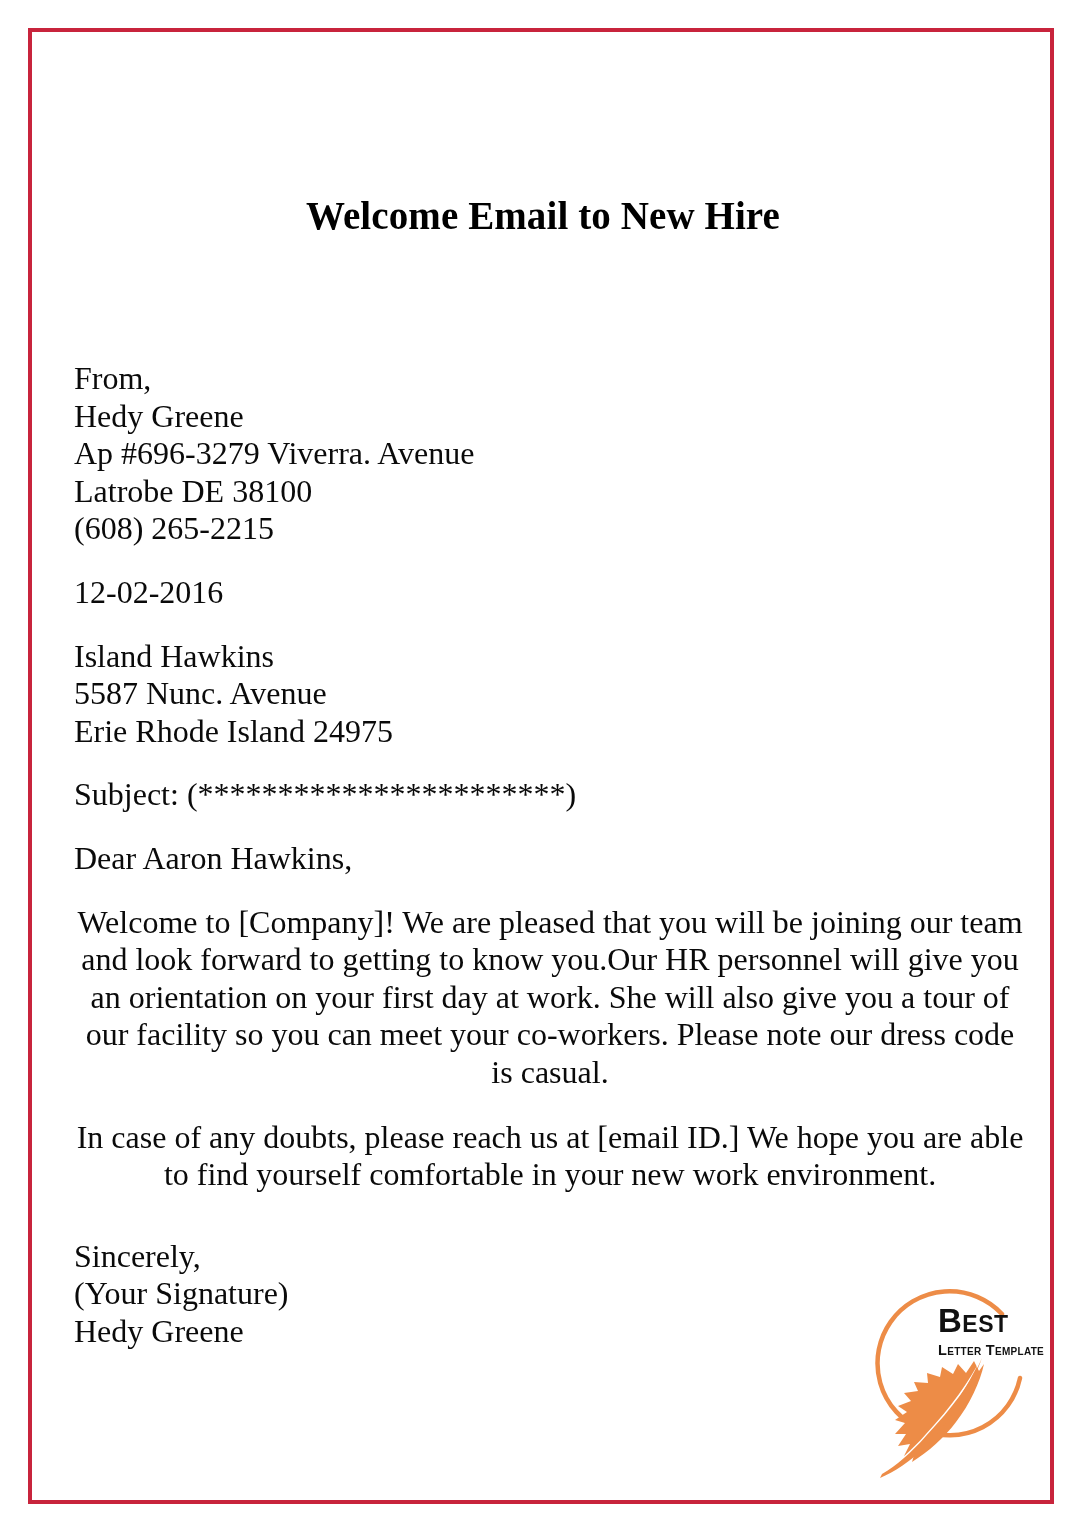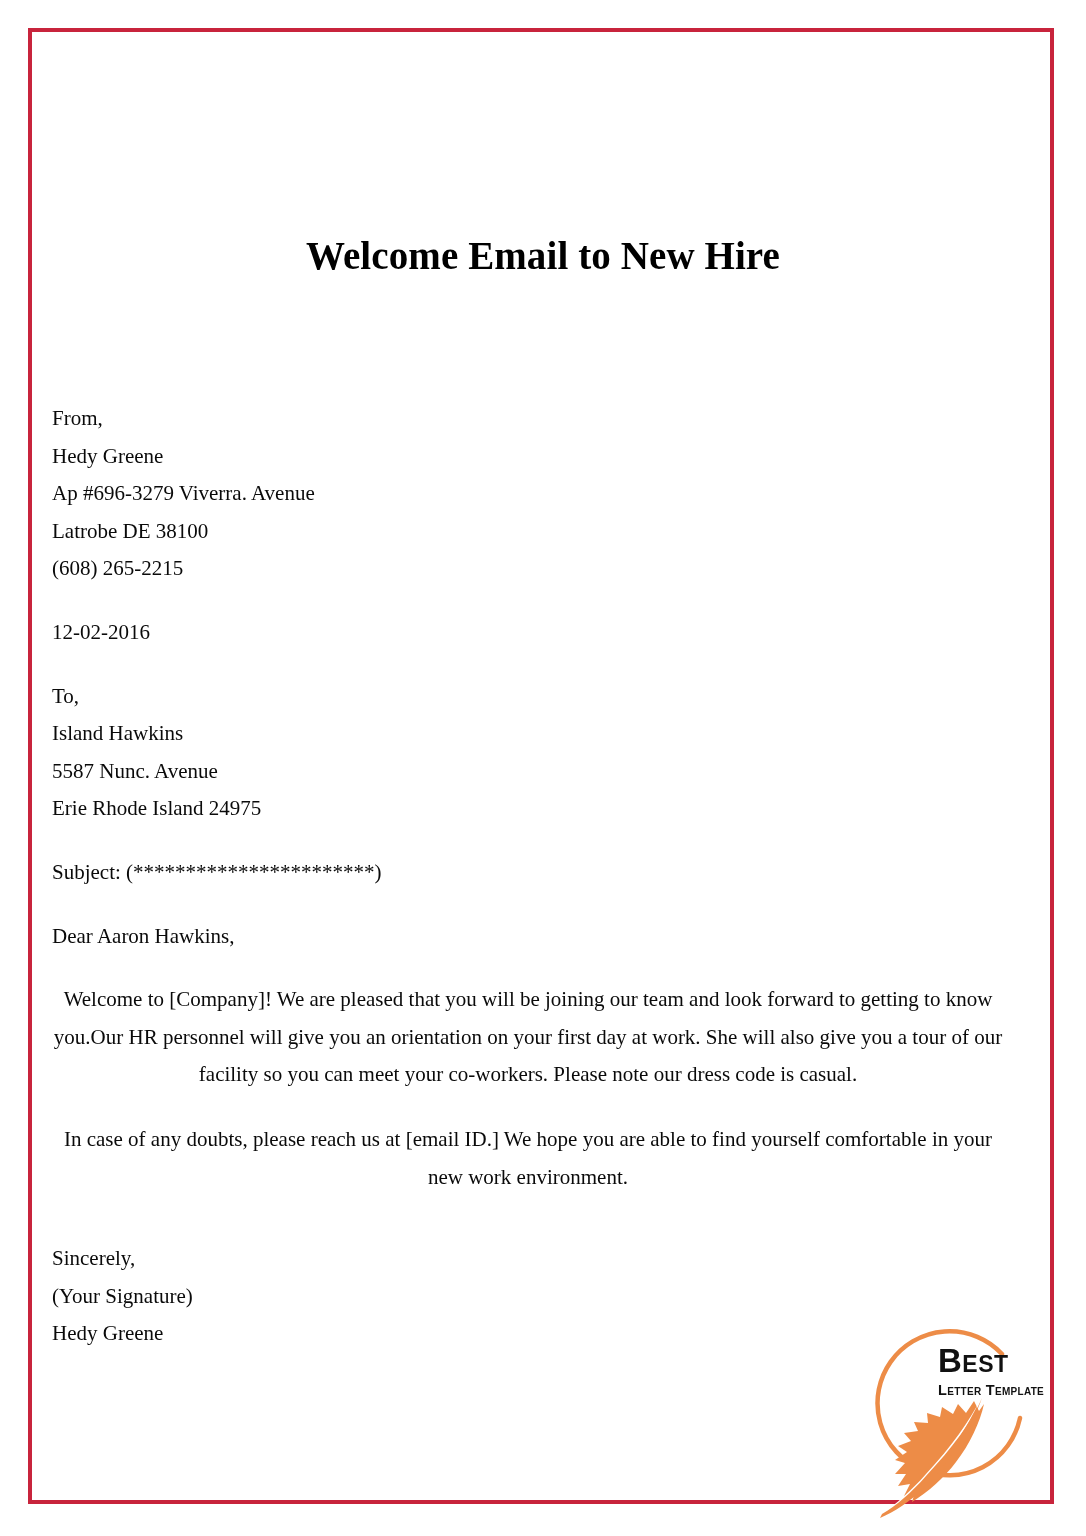--- a/index.html
+++ b/index.html
@@ -29,41 +29,40 @@
     pointer-events: none;
   }
 
   .content {
     position: absolute;
     left: 0;
     top: 0;
     width: 1086px;
     height: 1348px;
     box-sizing: border-box;
-    margin-top: 40px;
   }
 
   .doc-title {
     position: absolute;
     left: 0;
     top: 193px;
     width: 1086px;
     text-align: center;
     font-size: 39px;
     font-weight: bold;
     color: #000000;
     letter-spacing: 0.1px;
   }
 
   .body-area {
     position: absolute;
-    left: 52px;
+    left: 74px;
     top: 360px;
     width: 952px;
-    font-size: 21px;
+    font-size: 32px;
     line-height: 37.6px;
     color: #0a0a0a;
   }
 
   .block {
     margin: 0 0 26px 0;
   }
 
   .block.tight {
     margin-bottom: 0;
@@ -143,21 +142,20 @@
         <div class="line">Ap #696-3279 Viverra. Avenue</div>
         <div class="line">Latrobe DE 38100</div>
         <div class="line">(608) 265-2215</div>
       </div>
 
       <div class="block">
         <div class="line">12-02-2016</div>
       </div>
 
       <div class="block">
-        <div class="line">To,</div>
         <div class="line">Island Hawkins</div>
         <div class="line">5587 Nunc. Avenue</div>
         <div class="line">Erie Rhode Island 24975</div>
       </div>
 
       <div class="block">
         <div class="line">Subject: (***********************)</div>
       </div>
 
       <div class="block">

